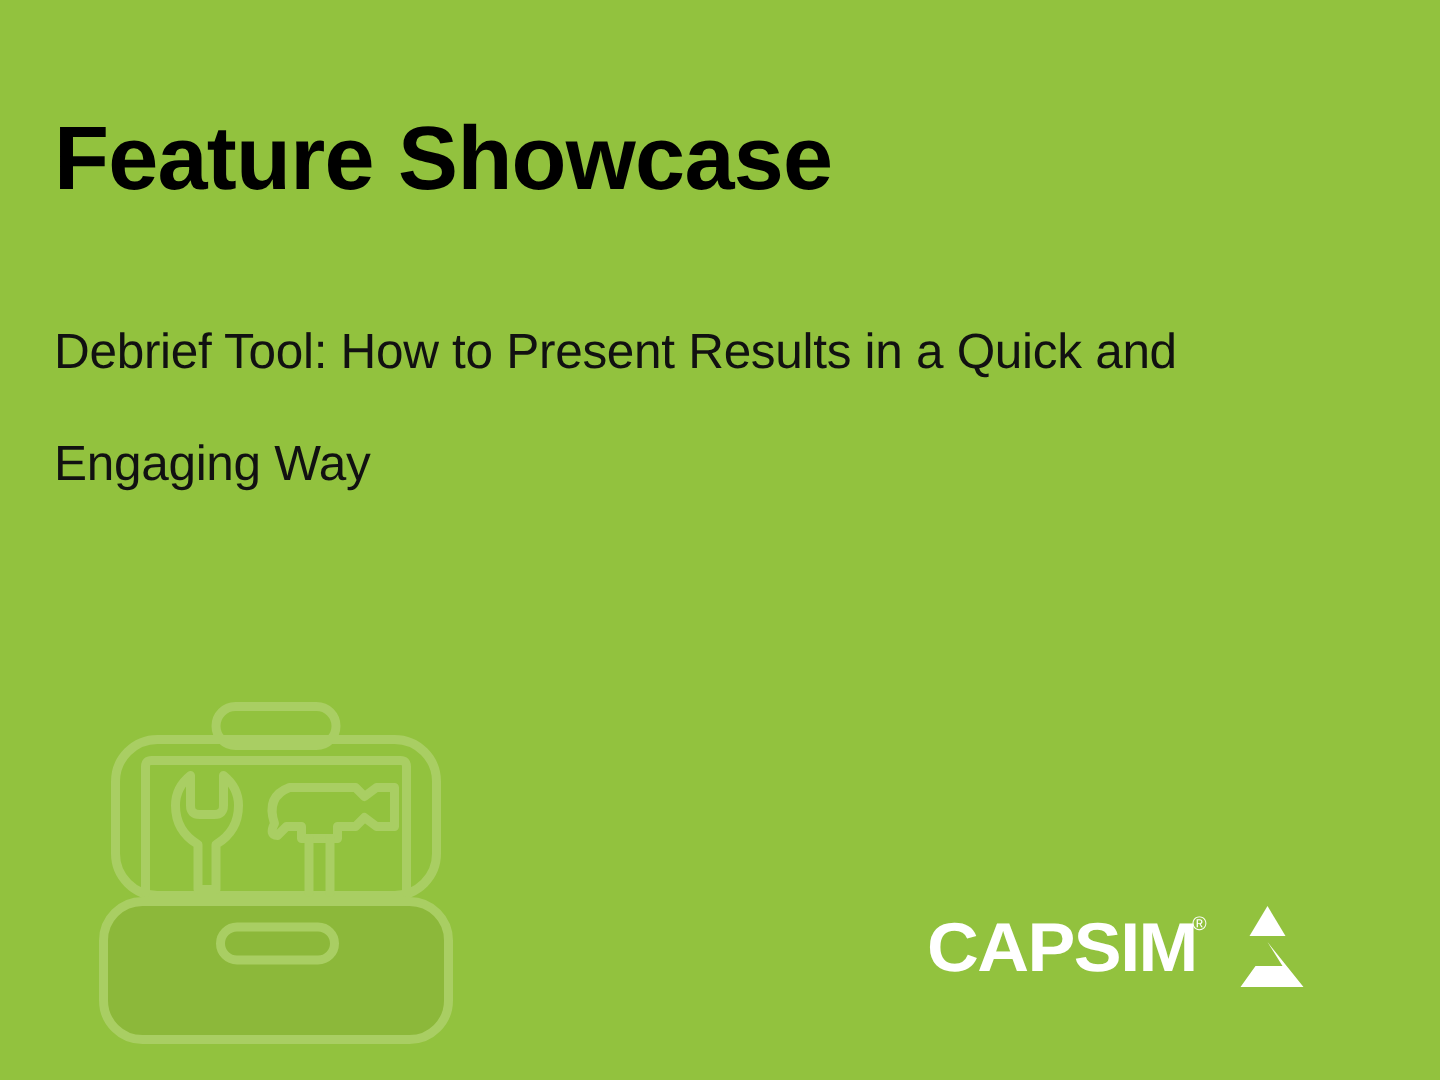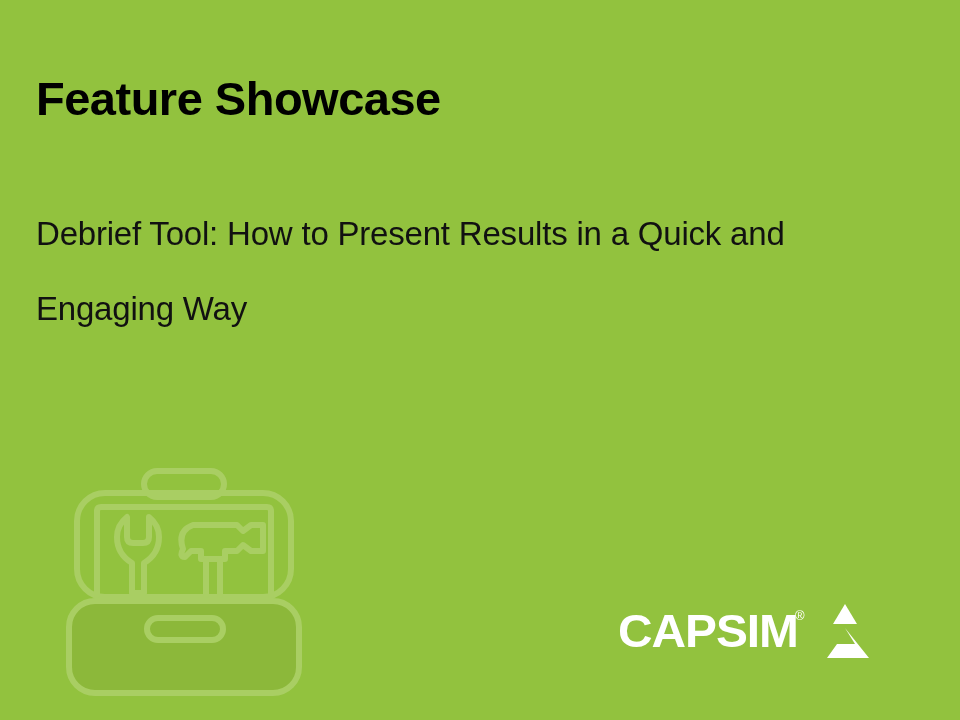--- a/index.html
+++ b/index.html
@@ -20,21 +20,21 @@
     height: 720px;
     background: #92c23e;
     overflow: hidden;
   }
 
   
   .title {
     position: absolute;
     left: 36px;
     top: 74px;
-    font-size: 47px;
+    font-size: 60px;
     font-weight: bold;
     color: #000000;
     letter-spacing: -0.5px;
     line-height: 1.05;
     white-space: nowrap;
   }
 
   
   .subtitle {
     position: absolute;

